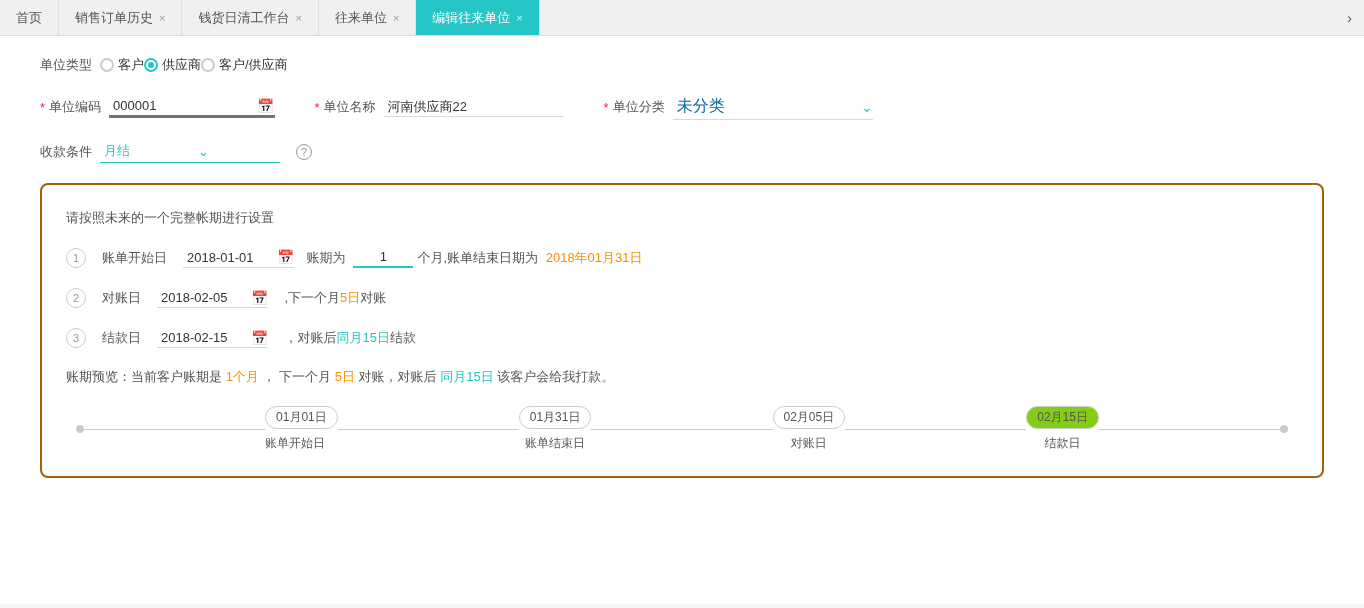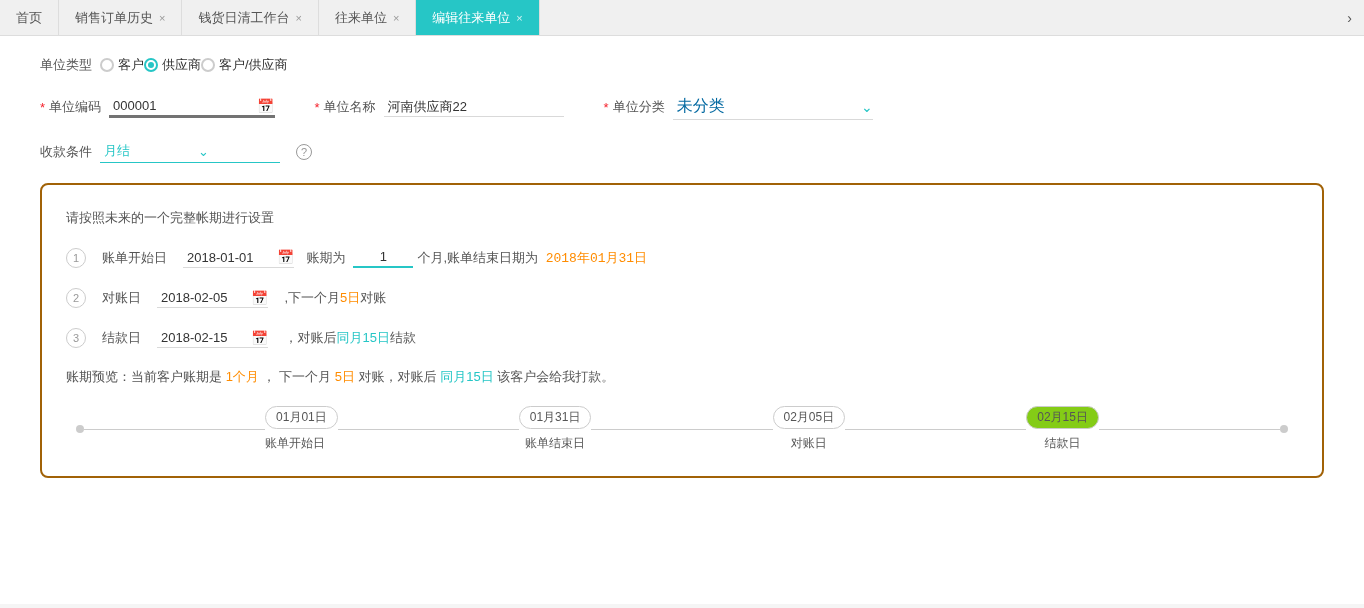--- a/index.html
+++ b/index.html
@@ -365,21 +365,21 @@
       </div>
       <span class="step-label">账单开始日</span>
       <div class="step-date-input">
         <input type="text" value="2018-01-01" style="">
         <span class="calendar-icon">📅</span>
       </div>
       <span class="step-text" style="margin-right:8px;">账期为</span>
       <input type="text" class="period-input" value="1" style="">
       <span class="step-text" style="margin-left:4px;">
         <span>个月,账单结束日期为</span>
-        <span class="highlight-orange" style="margin-left:4px;font-family:Liberation Mono, monospace;">2018年01月31日</span>
+        <span class="highlight-orange" style="margin-left:4px;">2018年01月31日</span>
       </span>
     </div>
 
     <div class="step-row">
       <div class="step-num">
         <span>2</span>
       </div>
       <span class="step-label">对账日</span>
       <div class="step-date-input">
         <input type="text" value="2018-02-05" style="">

